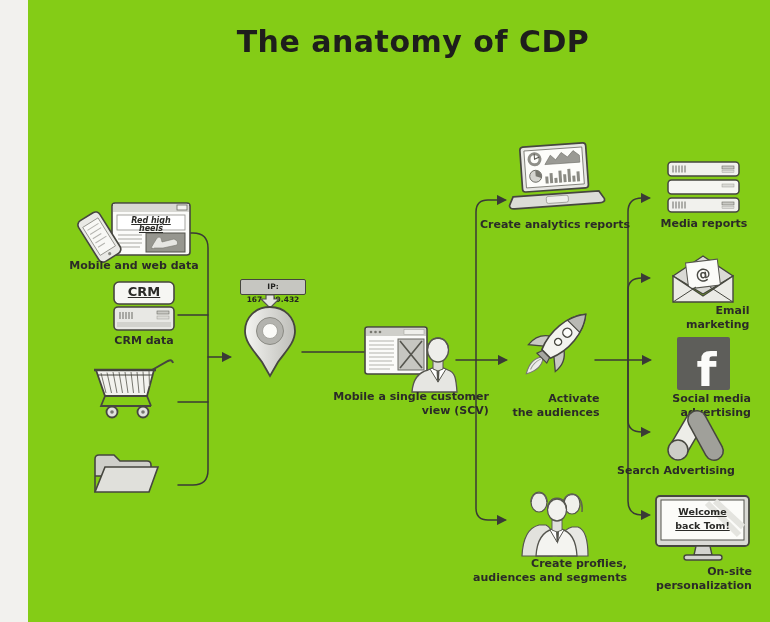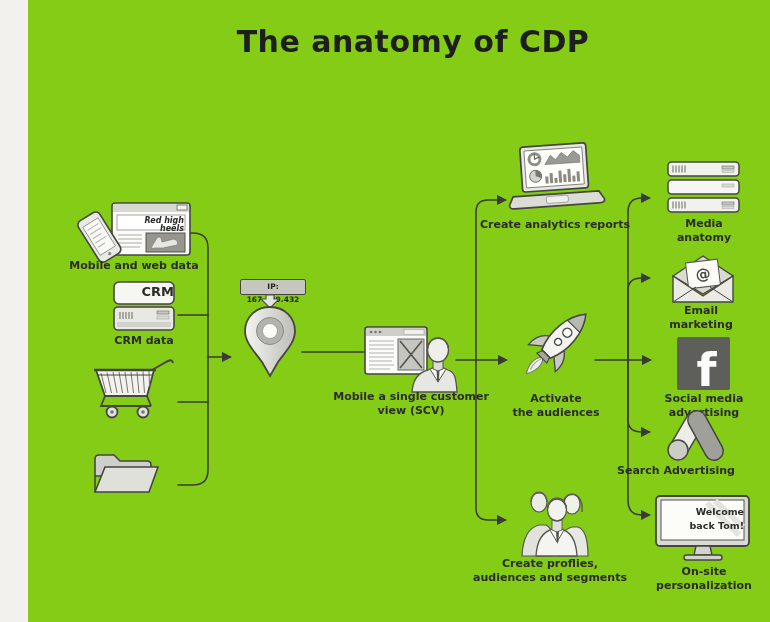--- a/index.html
+++ b/index.html
@@ -1,25 +1,25 @@
 <!DOCTYPE html>
 <html><head>
 <meta charset="utf-8">
 <style>
   html,body{margin:0;padding:0;background:#f2f1ee;}
   #canvas{position:relative;width:770px;height:622px;background:#84cc16;overflow:hidden;
           font-family:"DejaVu Sans",sans-serif;margin-left:28px;}
   .title{position:absolute;left:50%;top:24px;transform:translateX(-50%);
          font:bold 30px "DejaVu Sans",sans-serif;color:#1e1e1c;letter-spacing:.5px;white-space:nowrap;}
-  .lbl{position:absolute;transform:translateX(-50%);text-align:center;
+  .lbl{position:absolute;transform:translateX(-50%);text-align:right;
        font:bold 11px/1.3 "DejaVu Sans",sans-serif;color:#2b2b28;white-space:pre-line;}
   .node{position:absolute;}
   .node svg{display:block;overflow:visible;}
   #connectors{position:absolute;left:0;top:0;}
-  .mini-text{position:absolute;text-align:right;color:#2b2b28;white-space:pre-line;}
+  .mini-text{position:absolute;text-align:center;color:#2b2b28;white-space:pre-line;text-decoration:underline;}
   .badge{position:absolute;left:212px;top:279px;width:64px;height:14px;background:#c6c6c1;
          border:1.5px solid #46463f;border-radius:2px;text-align:center;
          font:bold 7.5px/13px "DejaVu Sans",sans-serif;color:#222220;}
   .fb{position:absolute;left:649px;top:337px;width:53px;height:53px;background:#5e5e5a;
       border-radius:2px;overflow:hidden;}
   .fb-f{position:absolute;left:6px;right:0;bottom:-3px;text-align:center;
         font:bold 46px/0.95 "DejaVu Sans",sans-serif;color:#fcfcfa;}
 </style>
 </head>
 <body>
@@ -213,21 +213,21 @@
       <rect x="56" y="5" width="12" height="3" fill="#c9c9c4" stroke="#6b6b64" stroke-width="0.6"></rect>
       <rect x="56" y="9.5" width="12" height="2" fill="#dcdcd7" stroke="#9a9a94" stroke-width="0.4"></rect>
       <rect x="2" y="19" width="71" height="14" rx="3.5" fill="#f6f6f2" stroke="#46463f" stroke-width="1.5"></rect>
       <rect x="56" y="23" width="12" height="3" fill="#dcdcd7" stroke="#9a9a94" stroke-width="0.5"></rect>
       <rect x="2" y="37" width="71" height="14" rx="3.5" fill="#f1f1ed" stroke="#46463f" stroke-width="1.5"></rect>
       <path d="M7 40.5 V47.5 M10 40.5 V47.5 M13 40.5 V47.5 M16 40.5 V47.5 M19 40.5 V47.5" stroke="#6b6b64" stroke-width="1"></path>
       <rect x="56" y="41" width="12" height="3" fill="#c9c9c4" stroke="#6b6b64" stroke-width="0.6"></rect>
       <rect x="56" y="45.5" width="12" height="2" fill="#dcdcd7" stroke="#9a9a94" stroke-width="0.4"></rect>
     </svg>
   </div>
-  <div class="lbl" style="left:676px;top:217px">Media anatomy</div>
+  <div class="lbl" style="left:676px;top:217px">Media reports</div>
 
   <div class="node" style="left:642px;top:252px">
     <svg width="66" height="52" viewBox="0 0 66 52">
       <path d="M3 24 L33 4 L63 24 L33 42 Z" fill="#dadad5" stroke="#46463f" stroke-width="1.4"></path>
       <g transform="rotate(-7 33 22)">
         <rect x="17" y="9" width="32" height="26" fill="#fbfbf8" stroke="#55554e" stroke-width="1"></rect>
         <text x="33" y="27" text-anchor="middle" font-size="15" font-weight="bold" fill="#4a4a44" font-family="DejaVu Sans, sans-serif">@</text>
       </g>
       <path d="M3 24 L33 44 L63 24 V50 H3 Z" fill="#ebebe6" stroke="#46463f" stroke-width="1.4"></path>
       <path d="M3 50 L26 35 M63 50 L40 35" stroke="#46463f" stroke-width="1"></path>

